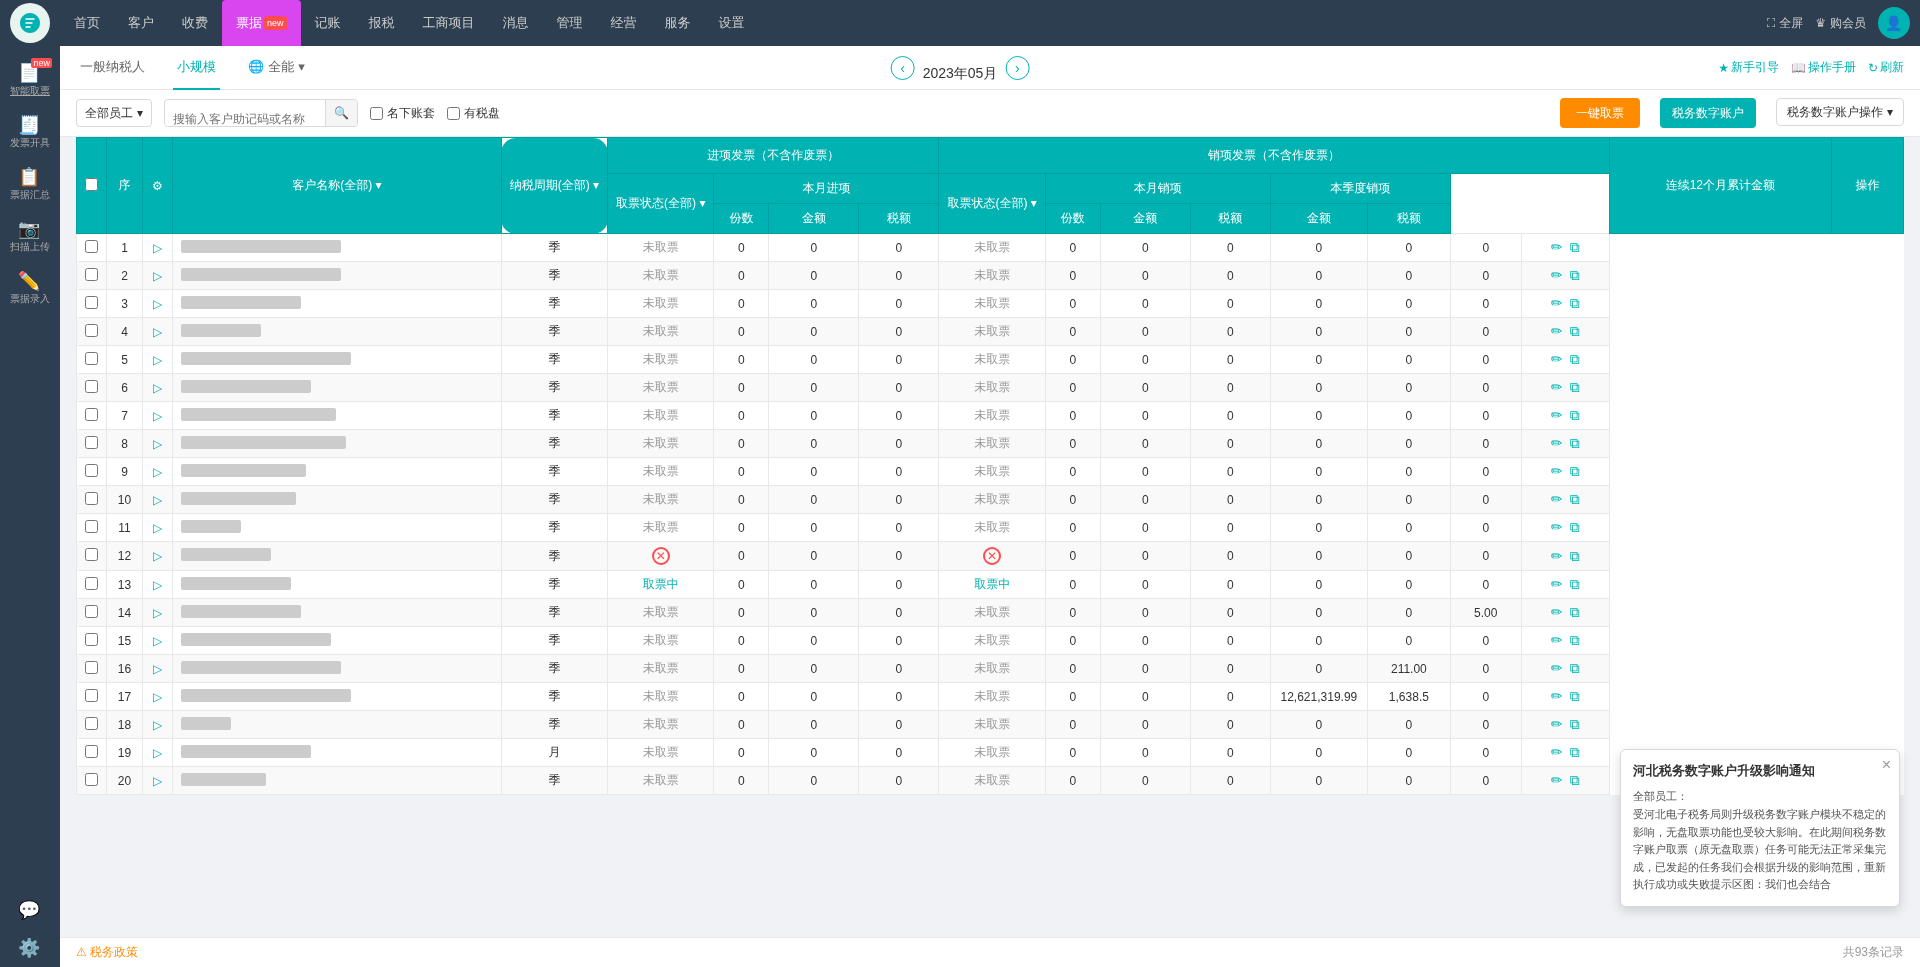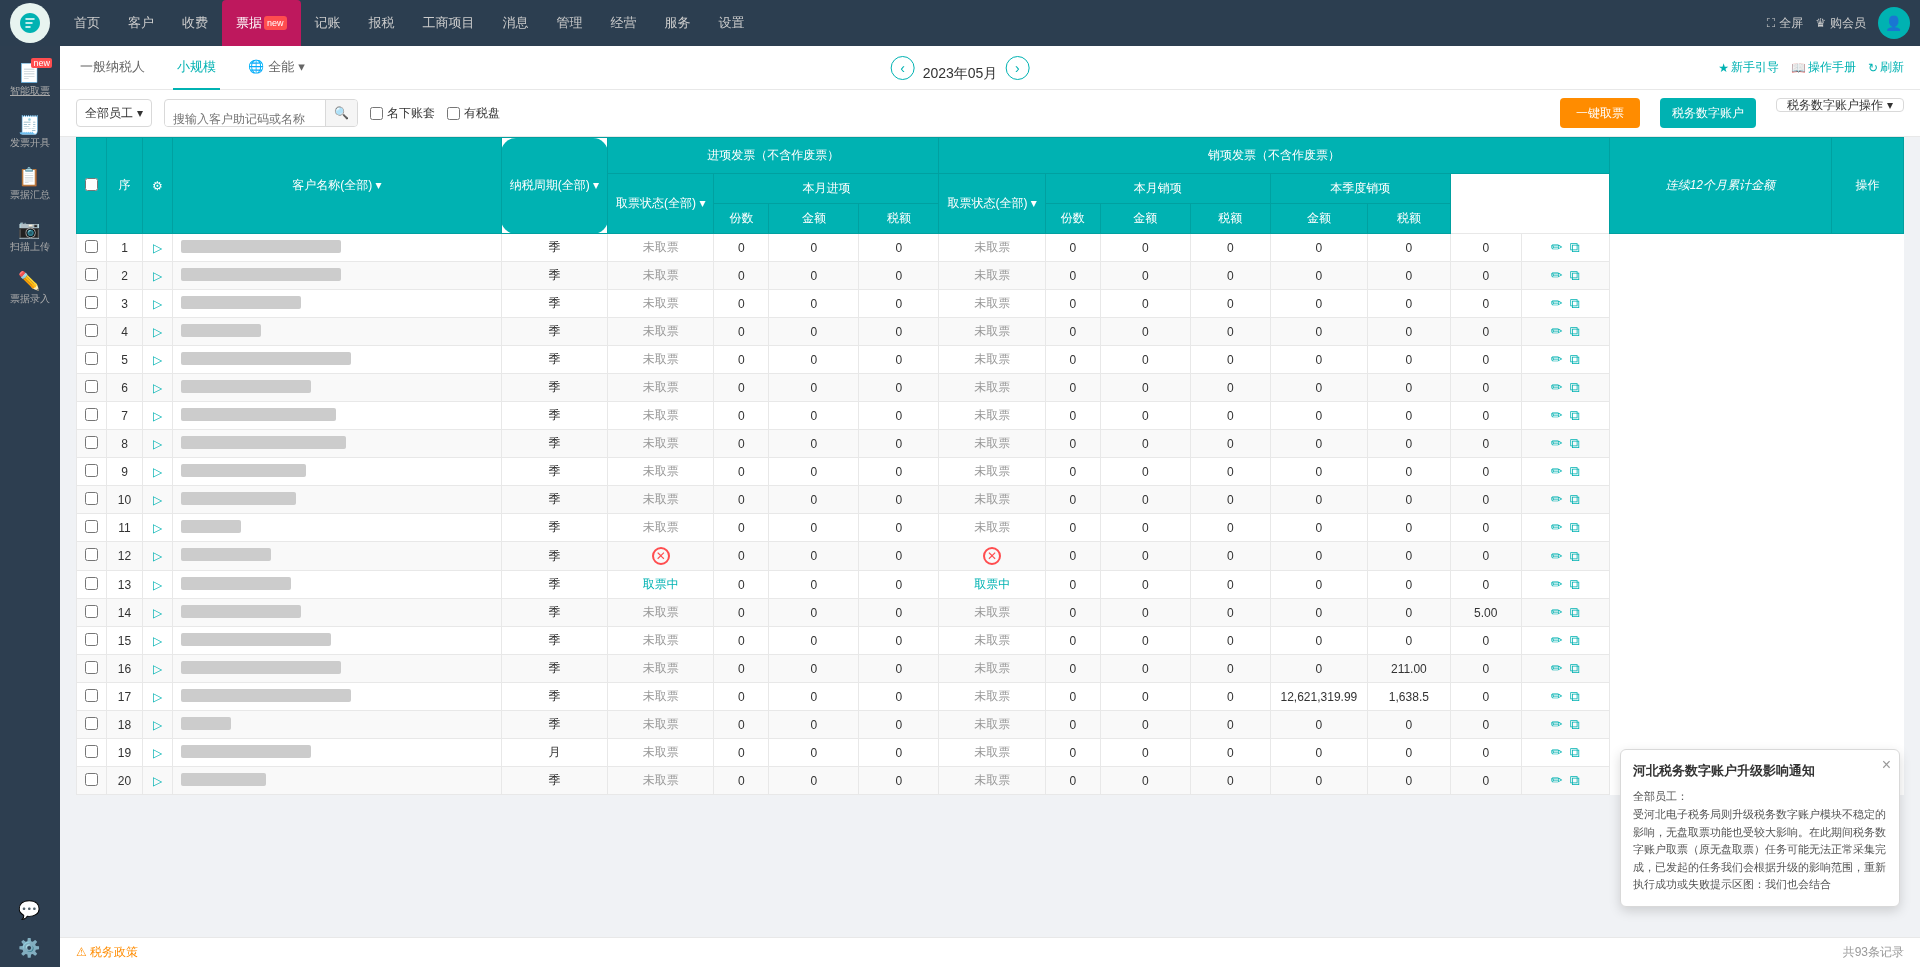--- a/index.html
+++ b/index.html
@@ -27,21 +27,21 @@
     .nav-item {
       color: #ccc;
       padding: 0 14px;
       height: 46px;
       display: flex; align-items: center;
       cursor: pointer;
       font-size: 13px;
       white-space: nowrap;
     }
     .nav-item.active {
-      background: #be185d;
+      background: #d946ef;
       color: #fff;
       border-radius: 4px 4px 0 0;
     }
     .nav-item .badge-new {
       background: #ff4d4f;
       color: #fff;
       font-size: 9px;
       padding: 0 3px;
       border-radius: 3px;
       margin-left: 2px;
@@ -135,21 +135,21 @@
       padding: 0 16px; height: 30px; border-radius: 4px;
       cursor: pointer; font-size: 12px;
     }
     .btn-teal {
       background: #00b2b2; color: #fff; border: none;
       padding: 0 12px; height: 30px; border-radius: 4px;
       cursor: pointer; font-size: 12px;
     }
     .btn-outline {
       background: #fff; color: #333; border: 1px solid #d9d9d9;
-      padding: 0 10px; height: 14px; border-radius: 4px;
+      padding: 0 10px; height: 28px; border-radius: 4px;
       cursor: pointer; font-size: 12px; display: flex; align-items: center; gap: 4px;
     }
 
     
     .table-container { flex: 1; overflow: auto; padding: 0 16px 16px; }
     .data-table {
       width: 100%; border-collapse: collapse; background: #fff;
       margin-top: 0;
     }
     .data-table th {
@@ -370,21 +370,21 @@
             <th class="col-name" rowspan="3">
               <span>客户名称(全部)</span>
               <span>▾</span>
             </th>
             <th class="col-period" rowspan="3">
               <span>纳税周期(全部)</span>
               <span>▾</span>
             </th>
             <th colspan="4">进项发票（不含作废票）</th>
             <th colspan="8">销项发票（不含作废票）</th>
-            <th rowspan="3" style="min-width:90px;font-style:italic;">连续12个月累计金额</th>
+            <th rowspan="3" style="min-width:90px;">连续12个月累计金额</th>
             <th rowspan="3">操作</th>
           </tr>
           <tr class="header-row2">
             <th rowspan="2" class="col-status">
               <span>取票状态(全部)</span>
               <span>▾</span>
             </th>
             <th colspan="3">本月进项</th>
             <th rowspan="2" class="col-status">
               <span>取票状态(全部)</span>

